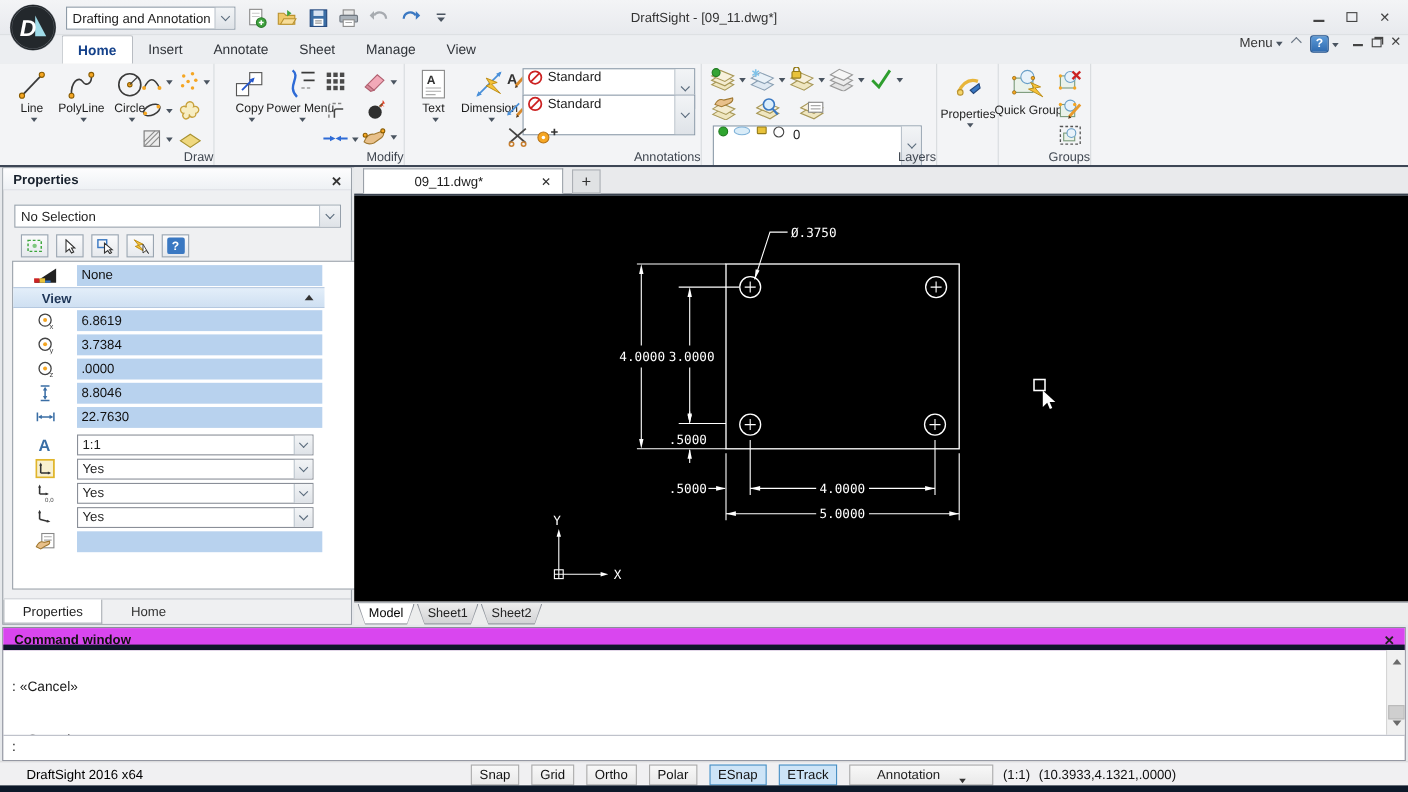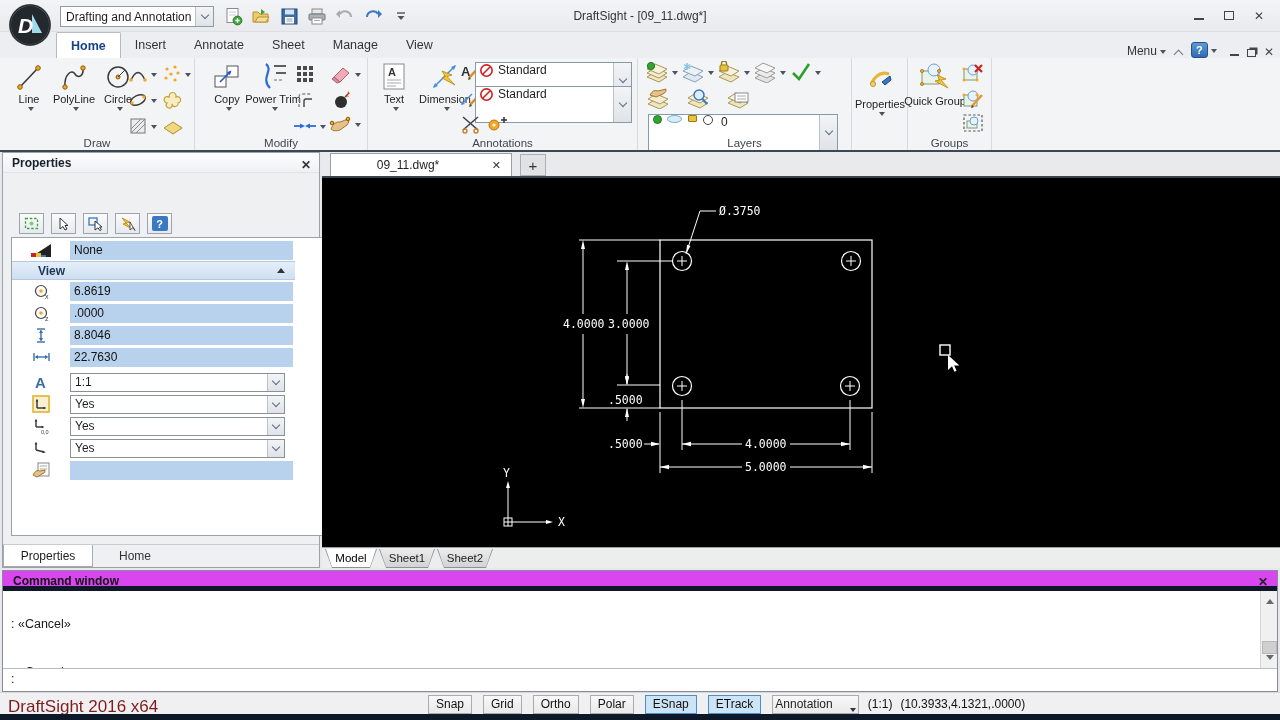--- a/index.html
+++ b/index.html
@@ -19,33 +19,33 @@
 .winctl{position:absolute;right:6px;top:5px;display:flex}
 .wbtn{width:30px;height:21px;display:flex;align-items:center;justify-content:center;color:#444}
 .minbar{width:10px;border-bottom:2px solid #444;height:8px}
 .maxbox{width:10px;height:9px;border:1.5px solid #444}
 .xglyph{font-size:12px;line-height:1;color:#444}
 
 .menurow{position:absolute;left:0;top:32px;width:1280px;height:26px;background:#eceef1}
 .mtabs{position:absolute;left:56px;top:0;height:26px;display:flex}
 .mtab{padding:0 14px;line-height:26px;font-size:12.5px;color:#30343a}
 .mtab.active{background:#fff;border:1px solid #b8bcc2;border-bottom:none;border-radius:2px 2px 0 0;color:#15428b;font-weight:bold}
-.menu-right{position:absolute;right:6px;top:0;height:26px;display:flex;align-items:flex-end;gap:9px}
+.menu-right{position:absolute;right:6px;top:0;height:26px;display:flex;align-items:flex-start;gap:9px}
 .menu-lbl{font-size:12px;color:#333}
 .dd{width:0;height:0;border:3.5px solid transparent;border-top:4.5px solid #4a5460;display:inline-block;margin-left:3px;position:relative;top:2px}
 .chup{width:7px;height:7px;border-left:1.6px solid #6a7684;border-top:1.6px solid #6a7684;transform:rotate(45deg);margin-top:3px}
 .helpbtn{width:17px;height:16px;background:linear-gradient(#5d9bd8,#2f6bb0);border:1px solid #24538c;border-radius:3px;color:#fff;font-weight:bold;font-size:11px;display:flex;align-items:center;justify-content:center}
 .docctl{display:flex;align-items:center;gap:8px;margin-left:4px}
 .dminbar{width:9px;border-bottom:2px solid #444;height:7px}
 .restore{width:9px;height:8px;border:1.3px solid #444;box-shadow:2px -2px 0 -0.5px #444;margin-top:2px}
 
 .ribbon{position:absolute;left:0;top:58px;width:1280px;height:92px;background:#f3f4f6}
 .ribbon-edge{position:absolute;left:0;top:150px;width:1280px;height:2px;background:#3d4655}
 .rgroup{position:absolute;top:0;height:92px;border-right:1px solid #d8dbde}
-.glabel{position:absolute;bottom:1px;left:0;right:0;text-align:center;font-size:11.5px;color:#3f4650}
+.glabel{position:absolute;bottom:1px;left:0;right:0;text-align:right;font-size:11.5px;color:#3f4650}
 .rbtn{position:absolute;display:flex;flex-direction:column;align-items:center;font-size:11px;color:#1e1e1e}
 .rbtn .cap{margin-top:1px;white-space:nowrap;text-align:center;line-height:12px}
 .mrow{position:absolute;display:flex;align-items:center;height:24px}
 .combo{position:absolute;height:37px;background:#fff;border:1px solid #8a99a8;display:flex;align-items:flex-start}
 .combo .dbtn{width:18px;height:100%;border-left:1px solid #b9c2cb;background:linear-gradient(#f2f4f6,#dfe3e8);display:flex;align-items:center;justify-content:center;margin-left:auto}
 .combo .ctxt{padding-left:4px;font-size:12px}
 
 .ppanel{position:absolute;left:2px;top:152px;width:318px;height:416px;background:#eff0f2;border:1px solid #9aa1a9}
 .ptitle{position:relative;height:20px;background:linear-gradient(#fdfdfe,#eef1f4);border-bottom:1px solid #dfe2e6;font-weight:bold;font-size:12px;color:#17202c;line-height:20px;padding-left:9px}
 .ptitle .px{position:absolute;right:8px;top:2px;font-size:12px;color:#333}
@@ -89,25 +89,25 @@
 
 .cmdwin{position:absolute;left:2px;top:570px;width:1276px;height:122px;border:1px solid #8a8d99;background:#fff}
 .cmdhead{position:relative;height:20px;background:#d946ef;border-bottom:5px solid #0f172a;font-weight:bold;font-size:12px;line-height:20px;padding-left:10px;color:#111}
 .cmdhead .cx{position:absolute;right:9px;top:1px;font-size:12px;color:#222}
 .cmdlog{position:relative;height:77px;overflow:hidden}
 .cmdlines{position:absolute;left:8px;top:-7px;font-size:12.5px;color:#1a1a1a;line-height:16px;white-space:pre}
 .cscroll{position:absolute;right:0;top:0;bottom:0;width:17px;background:#f0f0f0;border-left:1px solid #d5d5d5}
 .cmdprompt{position:relative;height:22px;border-top:1px solid #b9bcc6;font-size:12.5px;color:#1a1a1a;line-height:20px;padding-left:8px}
 
 .statusbar{position:absolute;left:0;top:692px;width:1280px;height:22px;background:#f0f0f2;border-top:1px solid #d7d7d9}
-.sb-app{position:absolute;left:8px;top:4px;font-size:17px;color:#7f1d1d}
+.sb-app{position:absolute;left:24px;top:4px;font-size:12px;color:#000000}
 .sb-btns{position:absolute;left:428px;top:1px;height:20px;display:flex;align-items:center}
 .sbtn{height:19px;line-height:17px;padding:0 7px;border:1px solid #ababab;background:linear-gradient(#f8f8f8,#e9e9e9);font-size:12px;color:#111;margin-right:11px}
 .sbtn.on{background:#cde4f7;border-color:#4a90c4}
-.sb-anno{height:19px;line-height:17px;padding:0 2px;border:1px solid #ababab;background:linear-gradient(#f8f8f8,#e9e9e9);font-size:12px;display:flex;align-items:flex-end;gap:14px;margin-right:9px}
+.sb-anno{height:19px;line-height:17px;padding:0 24px;border:1px solid #ababab;background:linear-gradient(#f8f8f8,#e9e9e9);font-size:12px;display:flex;align-items:flex-end;gap:14px;margin-right:9px}
 .sb-anno .dd{border-top-color:#333}
 .sb-scale{font-size:12px;color:#111;margin-right:8px}
 .sb-coords{font-size:12px;color:#111}
 .bottomstrip{position:absolute;left:0;top:714px;width:1280px;height:6px;background:#0d1929}
 </style>
 </head>
 <body>
 
 <div class="titlebar">
   <div class="ws-combo">
@@ -305,21 +305,21 @@
       <span class="cap">Copy</span>
         <span class="dd"></span>
     </div>
     <div class="rbtn" style="left:52px;top:4px;width:52px">
       <svg width="30" height="30" viewBox="0 0 30 30">
           <line x1="16" y1="4" x2="28" y2="4" stroke="#3a3a3a" stroke-width="1.6"></line>
           <line x1="18" y1="11" x2="28" y2="11" stroke="#3a3a3a" stroke-width="1.6"></line>
           <line x1="16" y1="18" x2="26" y2="18" stroke="#9a9a9a" stroke-width="1.4" stroke-dasharray="3,2"></line>
           <path d="M8,2 C16,8 2,16 12,26" fill="none" stroke="#2e6bd6" stroke-width="2.2"></path>
         </svg>
-      <span class="cap">Power Trim</span>
+      <span class="cap">Power Menu</span>
         <span class="dd"></span>
     </div>
     <div class="mrow" style="left:100px;top:4px">
         <svg width="20" height="20" viewBox="0 0 20 20">
           <g fill="#4a4a4a">
             <rect x="2" y="2" width="4" height="4"></rect>
             <rect x="8" y="2" width="4" height="4"></rect>
             <rect x="14" y="2" width="4" height="4"></rect>
             <rect x="2" y="8" width="4" height="4"></rect>
             <rect x="8" y="8" width="4" height="4"></rect>
@@ -588,20 +588,26 @@
           <circle cx="12" cy="8" r="4" fill="#e8f2fa" stroke="#6aa0c8"></circle>
         </svg>
       </div>
     <div class="glabel">Groups</div>
   </div>
 </div>
 <div class="ribbon-edge"></div>
 
 <div class="ppanel">
   <div class="ptitle"><span>Properties</span><span class="px">✕</span></div>
+  <div class="pcombo">
+    <span class="ctxt" style="padding-left:5px">No Selection</span>
+    <span class="dbtn" style="width:19px;height:100%;border-left:1px solid #b9c2cb;background:linear-gradient(#f2f4f6,#dfe3e8);display:flex;align-items:center;justify-content:center;margin-left:auto">
+        <span class="chev"></span>
+      </span>
+  </div>
   <div class="ptools">
     <span class="ptool">
         <svg width="15" height="13" viewBox="0 0 15 13">
           <rect x="1.5" y="1.5" width="12" height="10" fill="none" stroke="#3aa53a" stroke-width="1.3" stroke-dasharray="2.5,1.8"></rect>
           <circle cx="7.5" cy="6.5" r="2" fill="#7fc87f"></circle>
         </svg>
       </span>
     <span class="ptool">
         <svg width="12" height="14" viewBox="0 0 12 14">
           <polygon points="2,1 2,12 5,9.5 7,13 9,12 7,8.5 10,8.5" fill="#fff" stroke="#333"></polygon>
@@ -643,20 +649,30 @@
         </div>
       <div class="prow">
         <span class="picol">
             <svg width="17" height="17" viewBox="0 0 17 17">
               <circle cx="8" cy="8" r="5.5" fill="none" stroke="#444" stroke-width="1.2"></circle>
               <circle cx="8" cy="8" r="1.8" fill="#f5a623"></circle>
               <text x="12" y="16" font-size="7" fill="#444" font-family="Liberation Sans, sans-serif">x</text>
             </svg>
           </span>
         <span class="pval">6.8619</span>
+      </div>
+      <div class="prow">
+        <span class="picol">
+            <svg width="17" height="17" viewBox="0 0 17 17">
+              <circle cx="8" cy="8" r="5.5" fill="none" stroke="#444" stroke-width="1.2"></circle>
+              <circle cx="8" cy="8" r="1.8" fill="#f5a623"></circle>
+              <text x="12" y="16" font-size="7" fill="#444" font-family="Liberation Sans, sans-serif">y</text>
+            </svg>
+          </span>
+        <span class="pval">3.7384</span>
       </div>
       <div class="prow">
         <span class="picol">
             <svg width="17" height="17" viewBox="0 0 17 17">
               <circle cx="8" cy="8" r="5.5" fill="none" stroke="#444" stroke-width="1.2"></circle>
               <circle cx="8" cy="8" r="1.8" fill="#f5a623"></circle>
               <text x="12" y="16" font-size="7" fill="#444" font-family="Liberation Sans, sans-serif">z</text>
             </svg>
           </span>
         <span class="pval">.0000</span>

